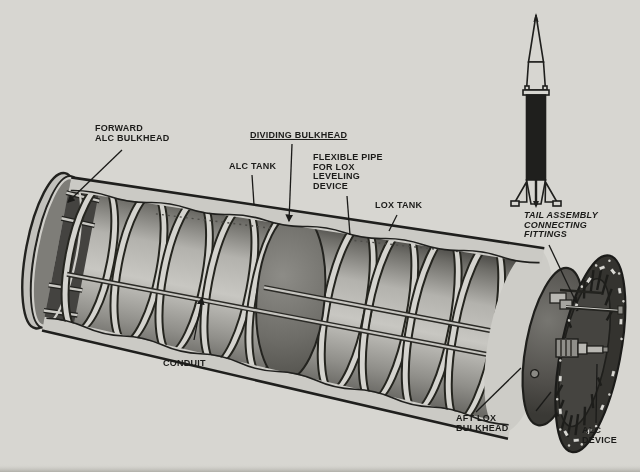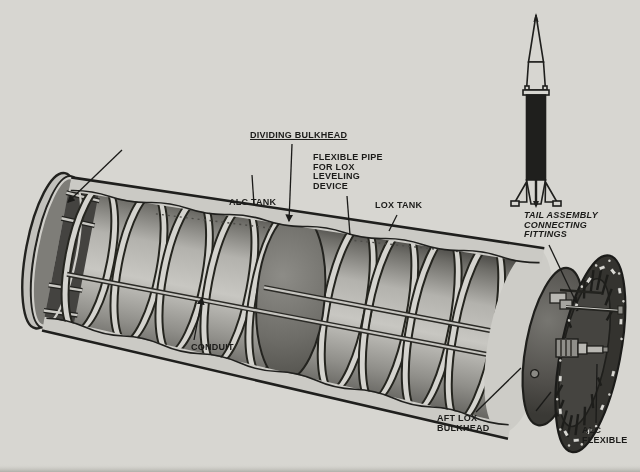--- a/index.html
+++ b/index.html
@@ -226,29 +226,31 @@
     <line x1="549" y1="245" x2="576" y2="302"></line>
     <line x1="194" y1="340" x2="202" y2="298" marker-end="url(#arr)"></line>
     <line x1="476" y1="412" x2="521" y2="368"></line>
     <line x1="536" y1="411" x2="551" y2="392"></line>
     <line x1="596" y1="423" x2="597" y2="364"></line>
   </g>
 
   <rect x="0" y="464" width="640" height="8" fill="url(#g-edge)" opacity="0.6"></rect>
 </svg>
 
+<div class="lbl" style="left:95px;top:124px;">FORWARD
+ALC BULKHEAD</div>
 <div class="lbl" style="left:250px;top:131px;text-decoration:underline;">DIVIDING BULKHEAD</div>
-<div class="lbl" style="left:229px;top:162px;margin-top:36px;">ALC TANK</div>
+<div class="lbl" style="left:229px;top:162px;">ALC TANK</div>
 <div class="lbl" style="left:313px;top:153px;">FLEXIBLE PIPE
 FOR LOX
 LEVELING
 DEVICE</div>
 <div class="lbl" style="left:375px;top:201px;text-align:center;">LOX TANK</div>
 <div class="lbl" style="left:524px;top:211px;font-style:italic;">TAIL ASSEMBLY
 CONNECTING
 FITTINGS</div>
-<div class="lbl" style="left:163px;top:343px;margin-left:28px;">CONDUIT</div>
-<div class="lbl" style="left:437px;top:414px;">AFT LOX
+<div class="lbl" style="left:163px;top:359px;">CONDUIT</div>
+<div class="lbl" style="left:456px;top:414px;">AFT LOX
 BULKHEAD</div>
 <div class="lbl" style="left:582px;top:426px;">ALC
-FLEXIBLE</div>
+DEVICE</div>
 
 </div>
 
 </body></html>

